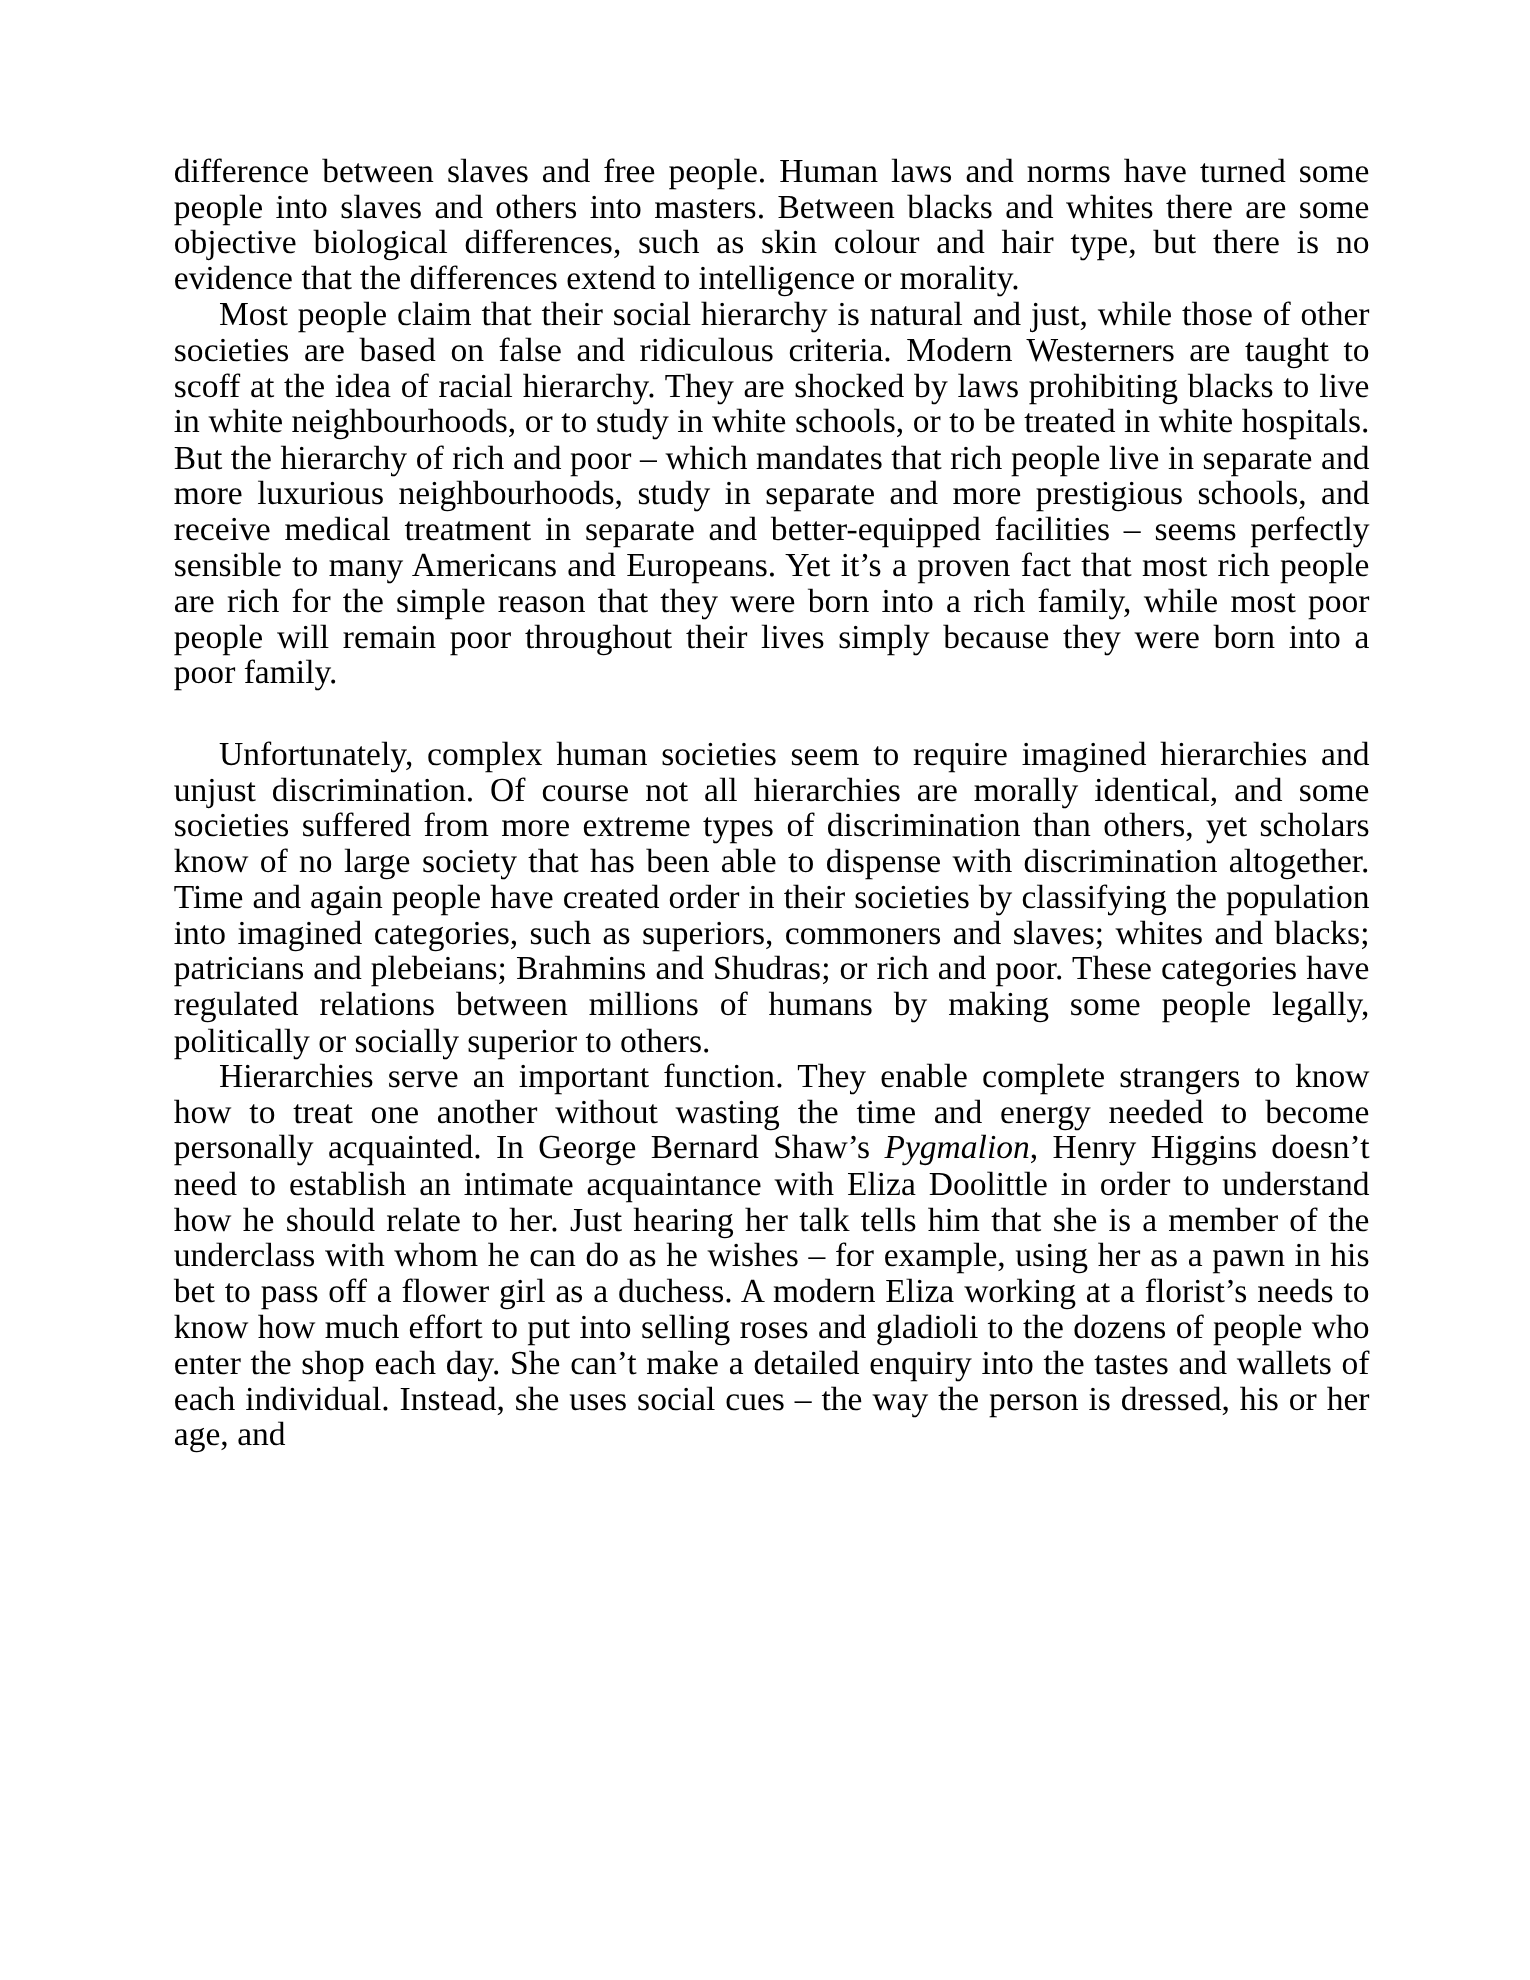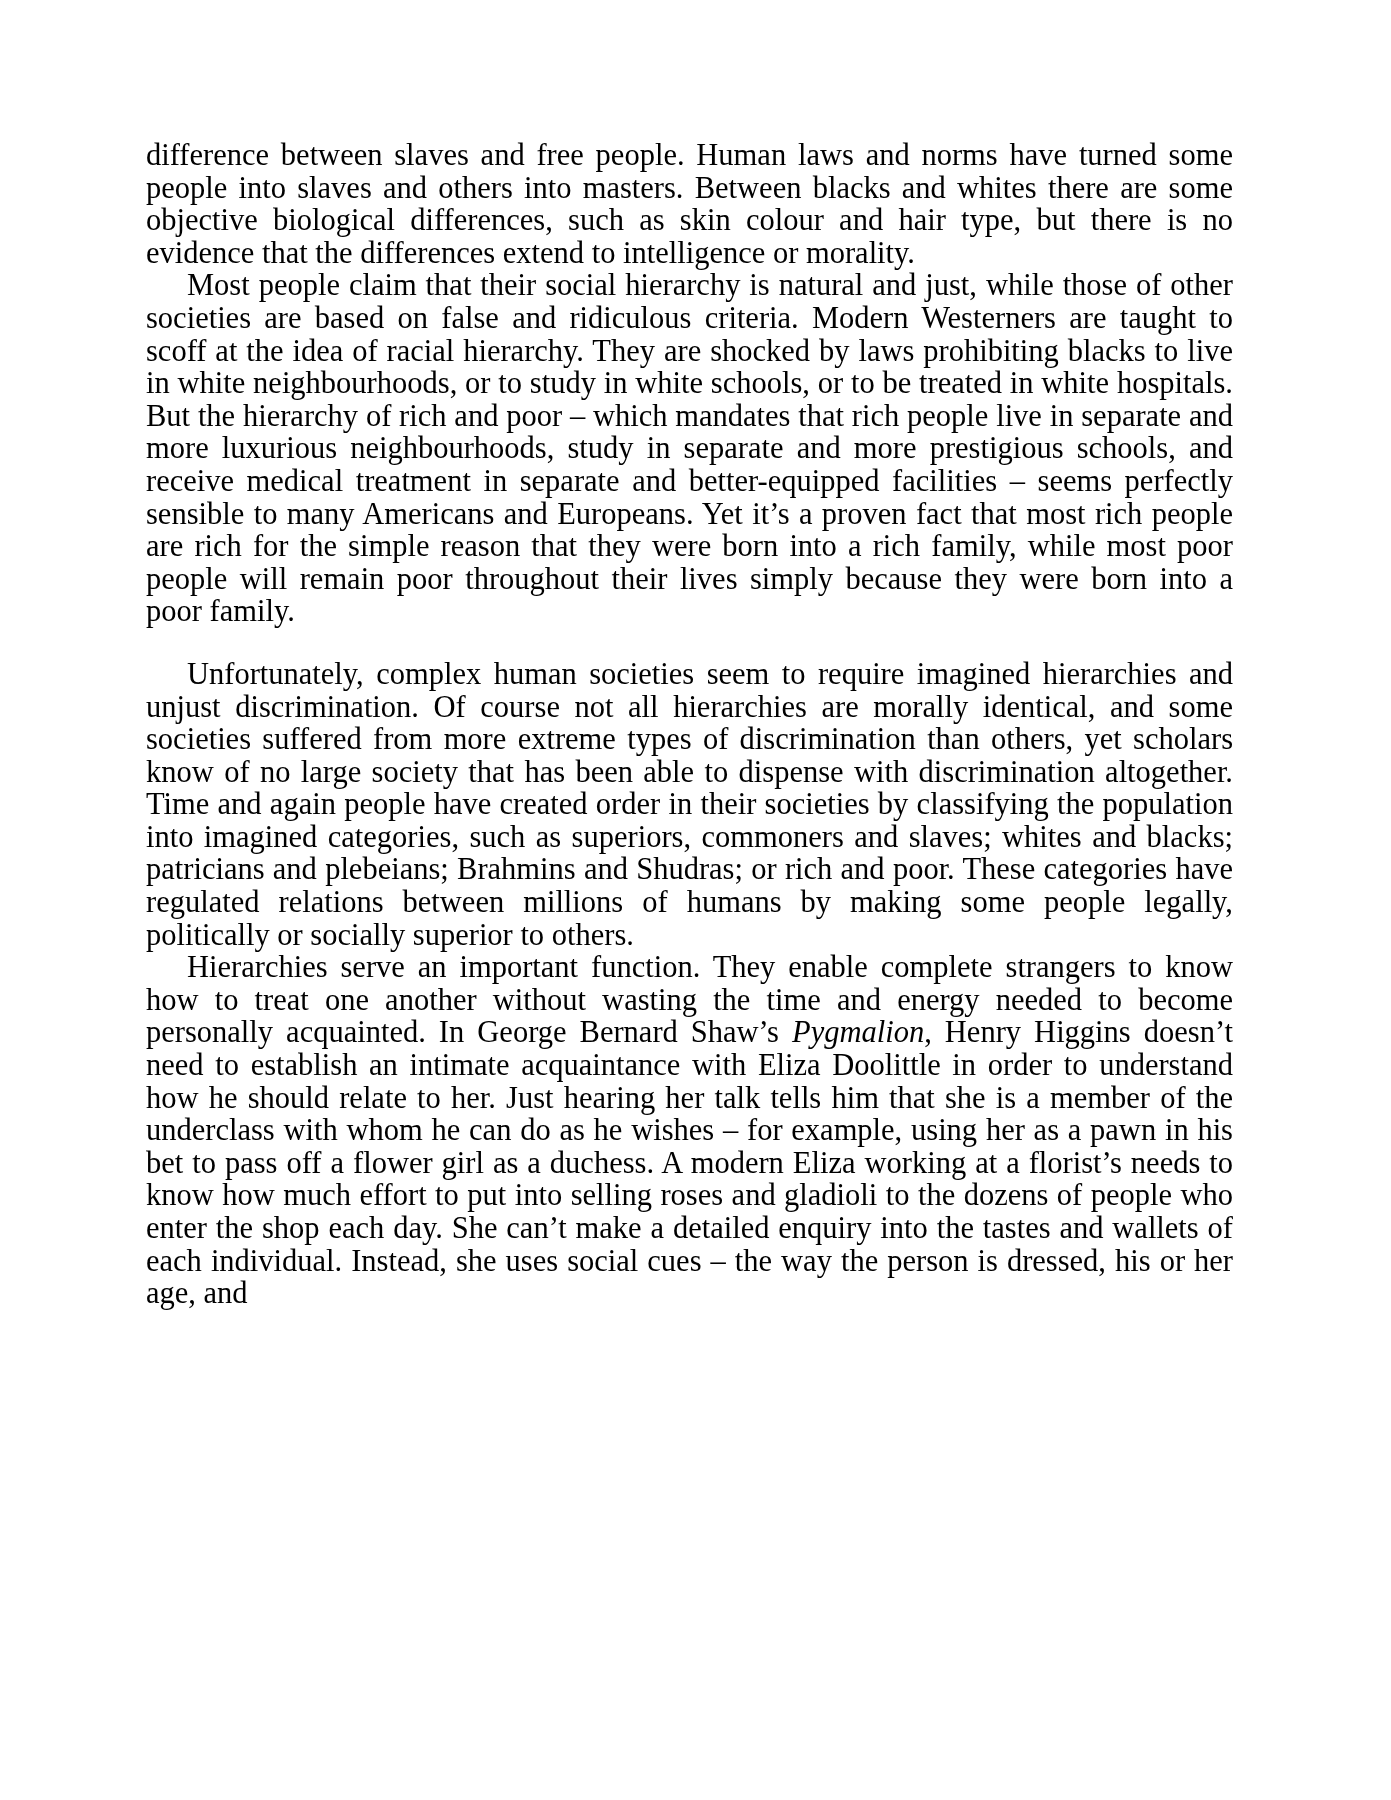--- a/index.html
+++ b/index.html
@@ -20,21 +20,21 @@
   .page {
     position: relative;
     width: 1391px;
     height: 1800px;
     background: #ffffff;
     box-sizing: border-box;
   }
 
   .text-column {
     position: absolute;
-    left: 146px;
+    left: 158px;
     top: 139px;
     width: 1087px;
   }
 
   p.para {
     margin: 0;
     padding: 0;
     text-align: justify;
     text-justify: inter-word;
     font-size: 30.5px;
@@ -44,21 +44,21 @@
     hyphens: none;
     -webkit-hyphens: none;
     text-indent: 0;
   }
 
   p.para.indent {
     text-indent: 41px;
   }
 
   p.para.gap-before {
-    margin-top: 30px;
+    margin-top: 41px;
   }
 
   .italic {
     font-style: italic;
     font-family: Liberation Serif, serif;
   }
 </style>
 </head>
 <body>
 

